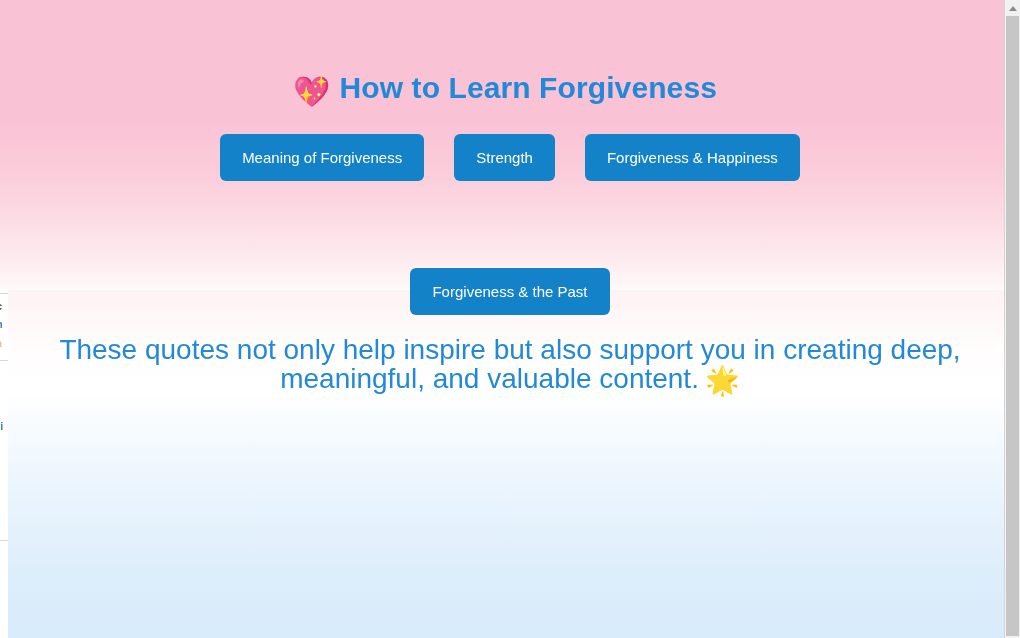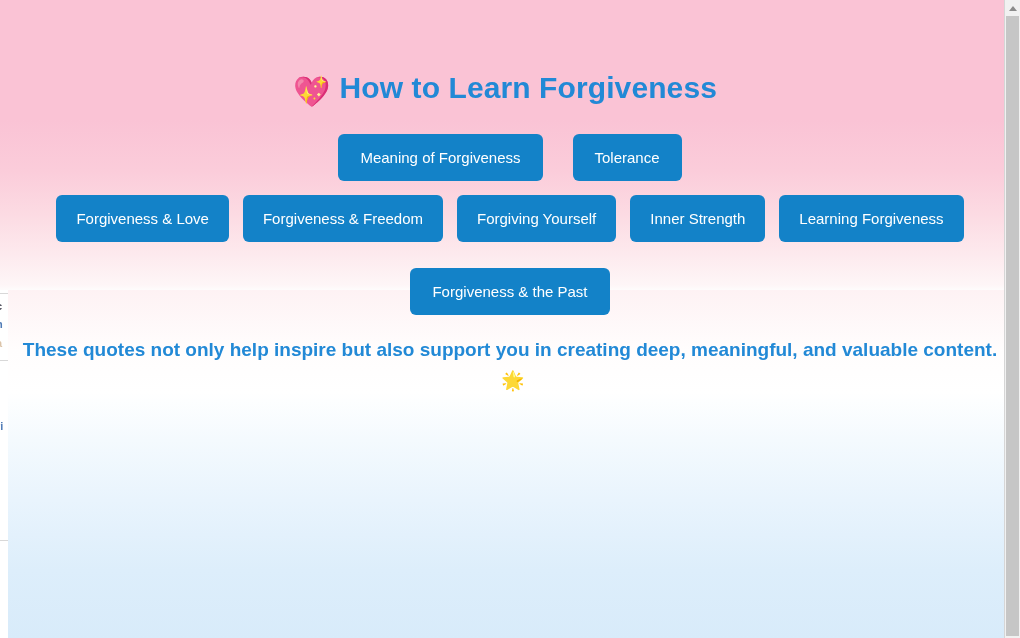--- a/index.html
+++ b/index.html
@@ -156,22 +156,22 @@
   }
   .btn-row.row2 .topic-btn { padding-left: 20px; padding-right: 20px; }
 
   
   .subtitle {
     position: absolute;
     left: 16px;
     top: 303px;
     width: 988px;
     text-align: center;
-    font-size: 19px;
-    font-weight: bold;
+    font-size: 28px;
+    font-weight: normal;
     color: #2289d6;
     line-height: 29px;
   }
   .subtitle-emoji {
     display: inline-block;
     vertical-align: -2px;
     margin-left: 6px;
   }
 
   
@@ -229,30 +229,24 @@
   <div id="pink-band"></div>
 
   <div id="content">
 
     <div class="page-title">
       <span class="title-emoji">💖</span><span>How to Learn Forgiveness</span>
     </div>
 
     <div class="btn-row row1">
       <button class="topic-btn">Meaning of Forgiveness</button>
-      <button class="topic-btn">Tolerance</button>
-    </div>
-
-    <div class="btn-row row2">
-      <button class="topic-btn">Forgiveness &amp; Love</button>
-      <button class="topic-btn">Forgiveness &amp; Freedom</button>
-      <button class="topic-btn">Forgiving Yourself</button>
-      <button class="topic-btn">Inner Strength</button>
-      <button class="topic-btn">Learning Forgiveness</button>
-    </div>
+      <button class="topic-btn">Strength</button>
+      <button class="topic-btn">Forgiveness &amp; Happiness</button>
+    </div>
+
 
     <div class="btn-row row3">
       <button class="topic-btn">Forgiveness &amp; the Past</button>
     </div>
 
     <div class="subtitle">
       <span>These quotes not only help inspire but also support you in creating deep, meaningful, and valuable content.</span><span class="subtitle-emoji">🌟</span>
     </div>
 
   </div>

